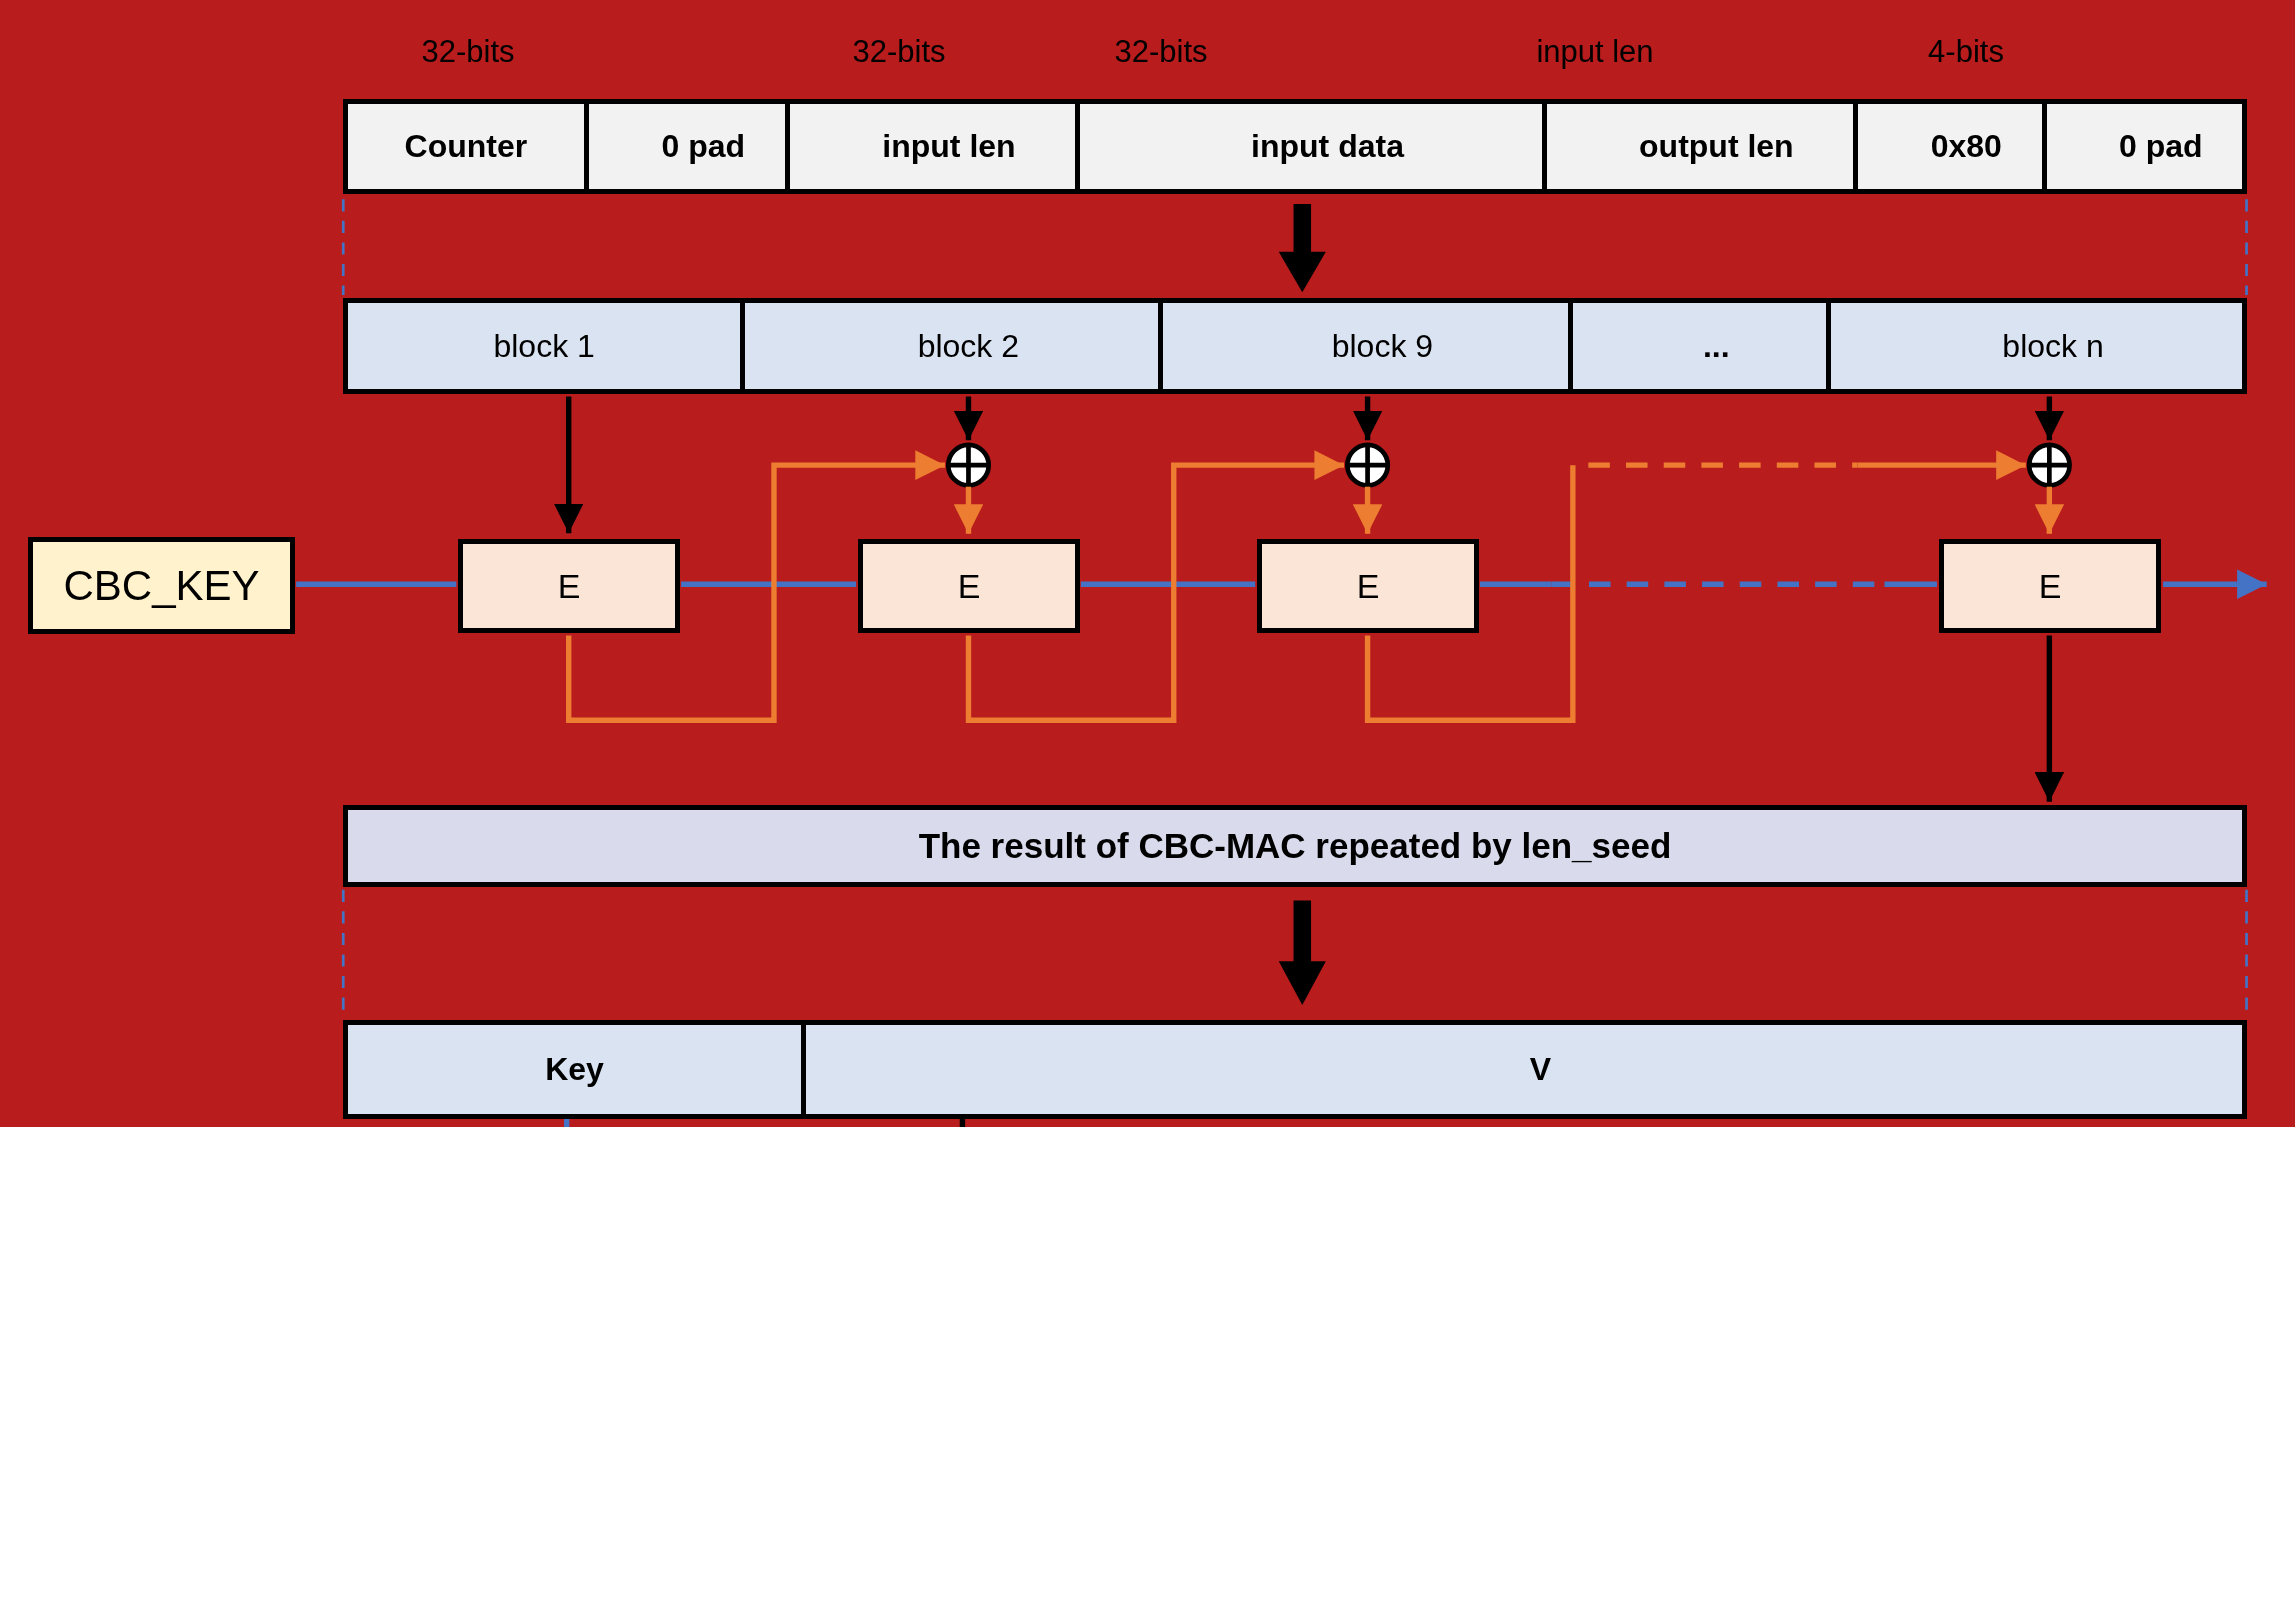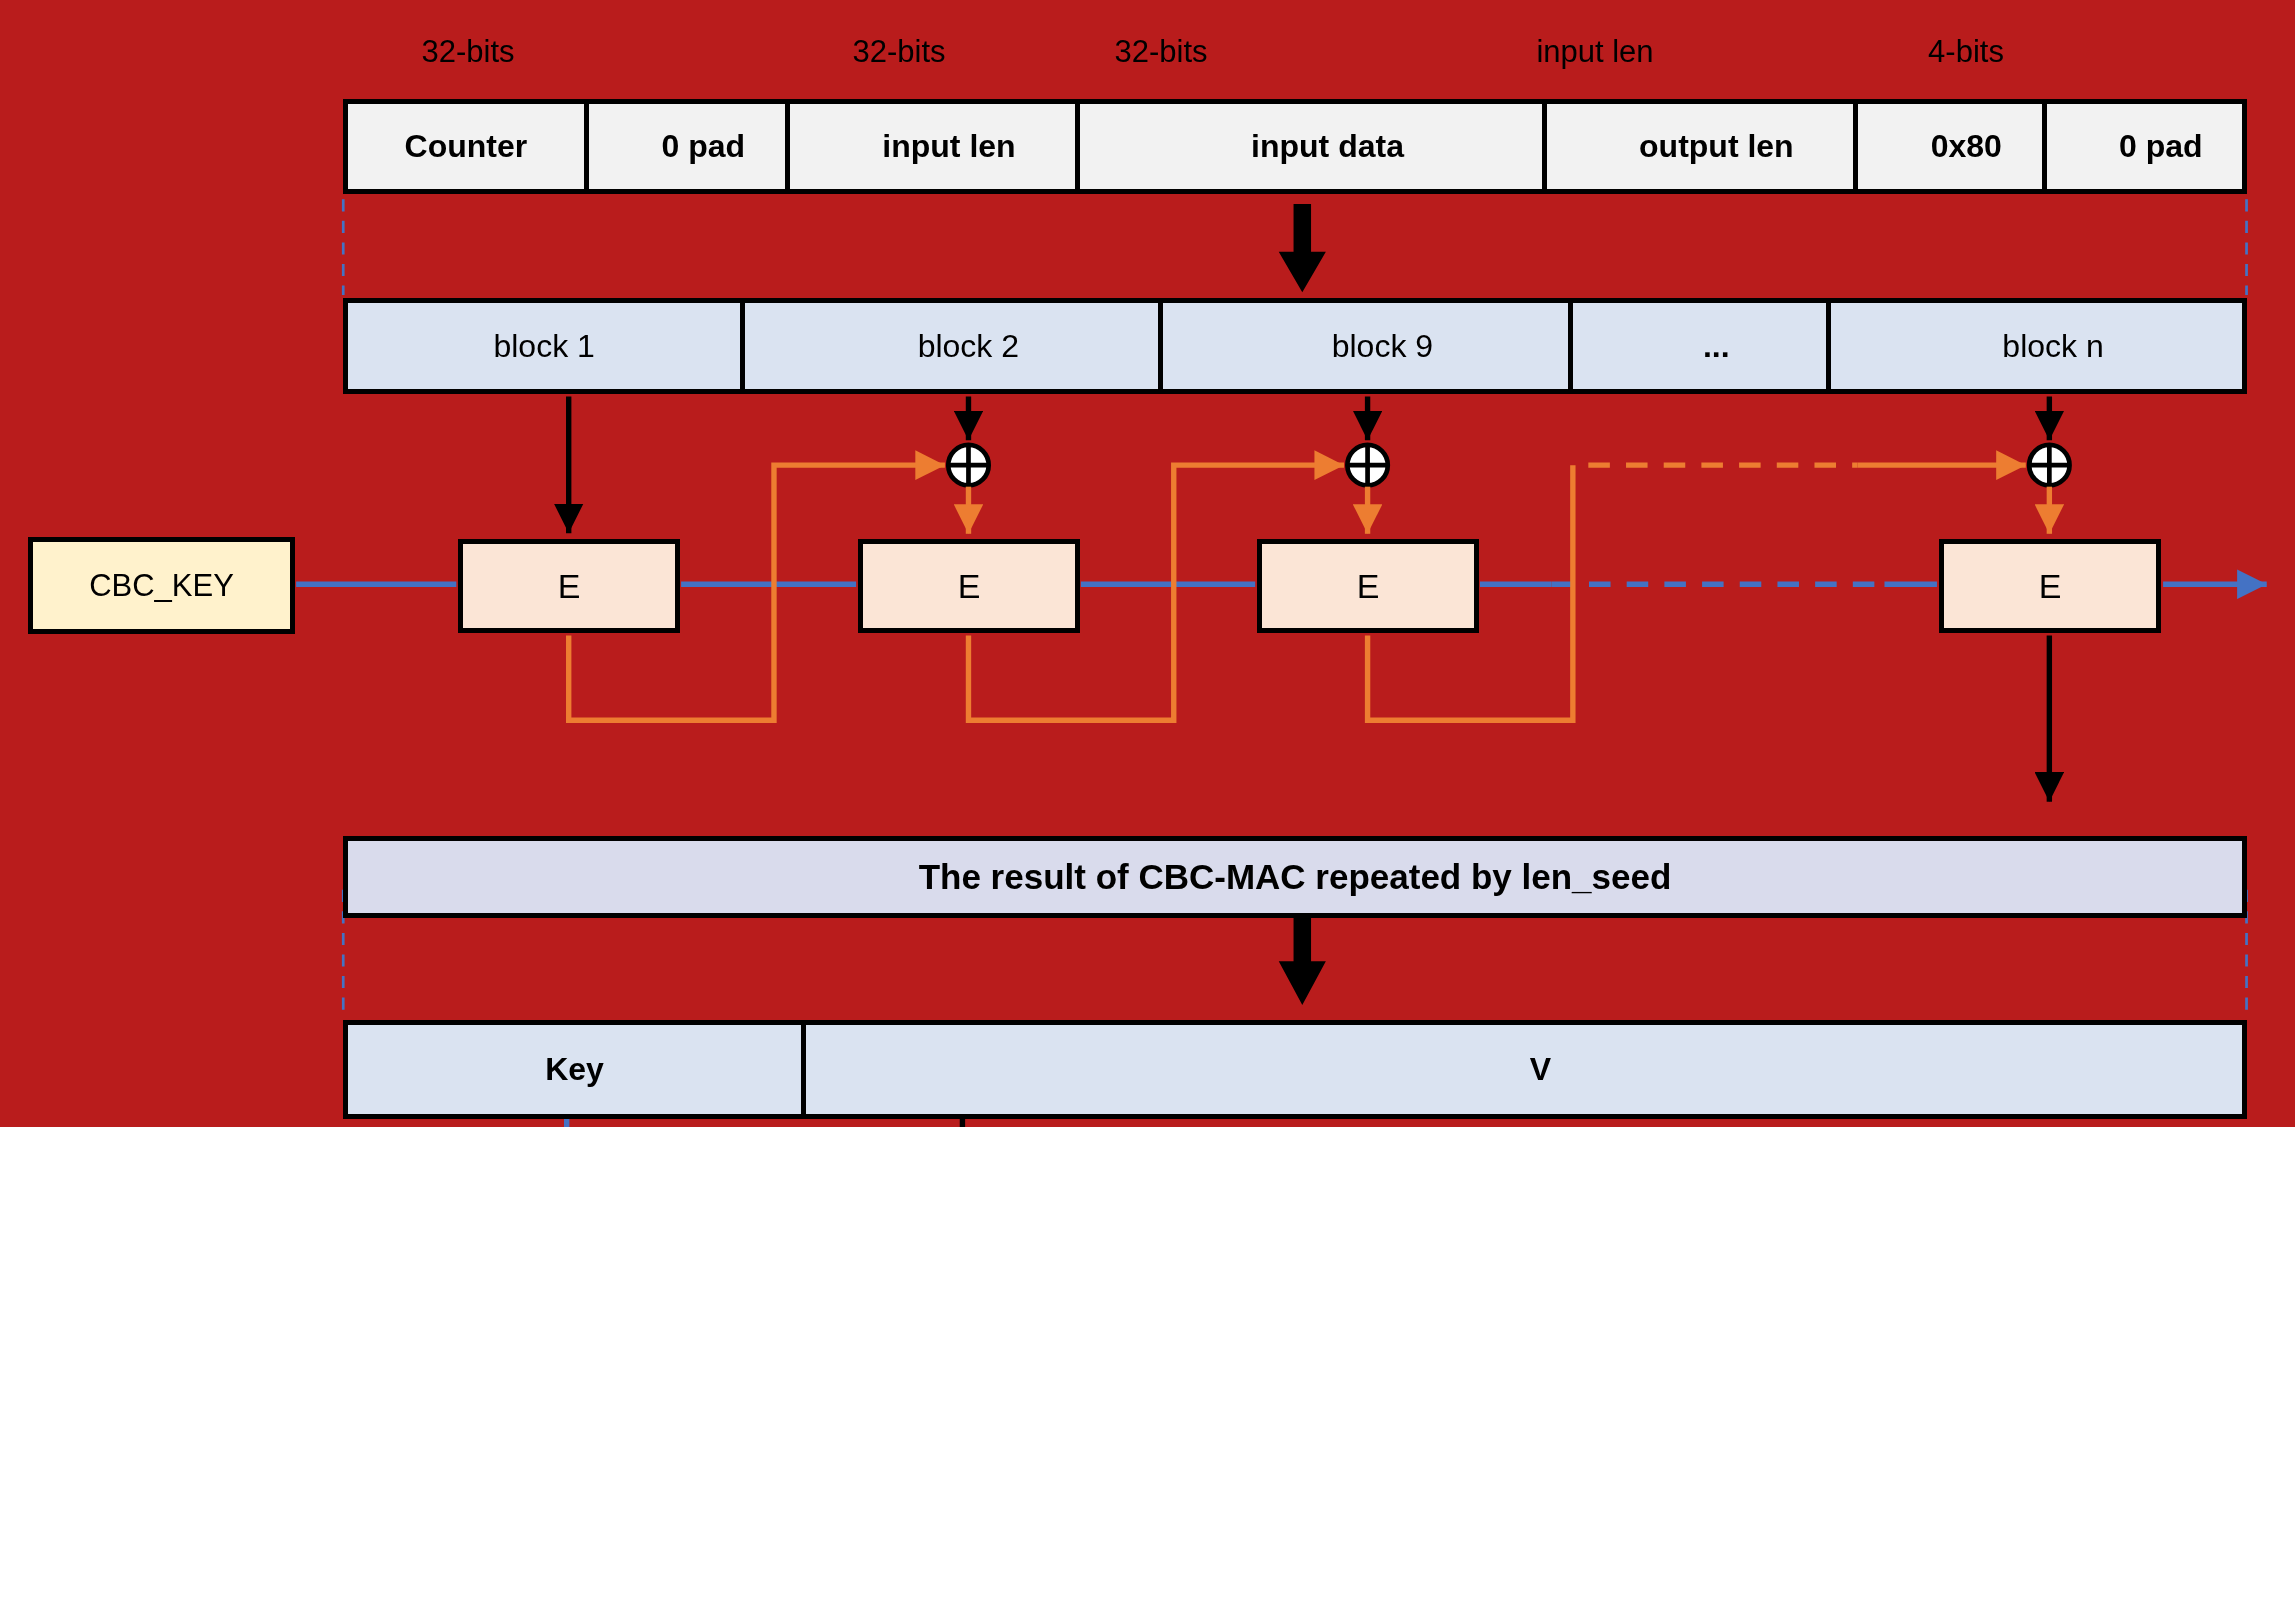--- a/index.html
+++ b/index.html
@@ -10,23 +10,23 @@
   .abs{position:absolute;box-sizing:border-box;gap:33px;}
   .bar{border:5.4px solid #000;display:flex;align-items:stretch;}
   .cell{display:flex;align-items:center;justify-content:center;font-size:32px;}
   .cell.b{font-weight:bold;}
   .divR{border-right:5.4px solid #000;}
   .toplabel{position:absolute;top:32px;height:40px;transform:translateX(-50%);
     font-size:31px;display:flex;align-items:center;white-space:nowrap;}
   .ebox{border:5.4px solid #000;background:#fbe5d6;display:flex;align-items:center;
     justify-content:center;font-size:34px;}
   .keybox{border:5.4px solid #000;background:#fff2cc;display:flex;align-items:center;
-    justify-content:center;font-size:31px;}
+    justify-content:center;font-size:42px;}
   .bigbar{border:5.4px solid #000;display:flex;align-items:center;justify-content:center;
-    font-size:35px;font-weight:bold;margin-top:31px;}
+    font-size:35px;font-weight:bold;}
   svg{position:absolute;left:0;top:0;}
 </style>
 </head>
 <body>
 
 <div id="canvas">
 
   <svg width="2295" height="1604" viewBox="0 0 3410 2383">
     <defs>
       <marker id="ab" viewBox="0 0 10 10" refX="10" refY="5" markerWidth="5.5" markerHeight="5.5" orient="auto-start-reverse">

